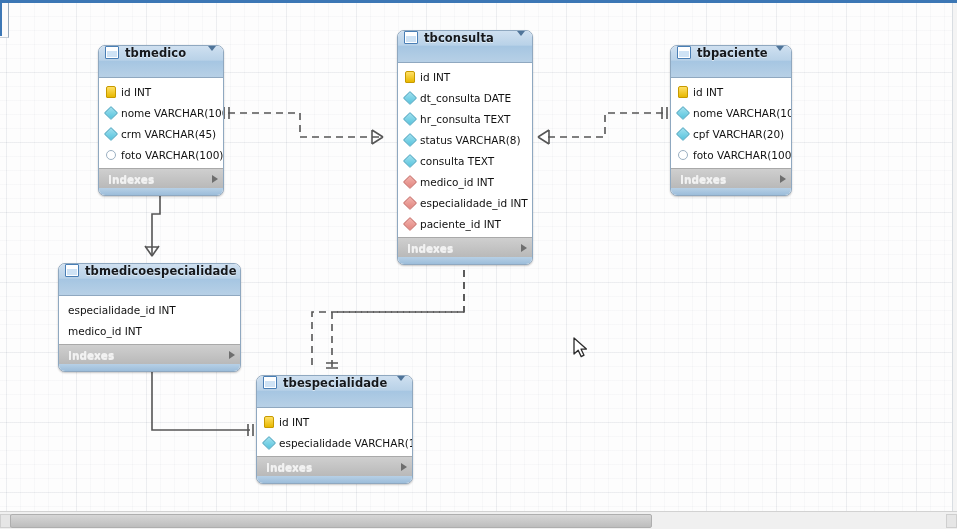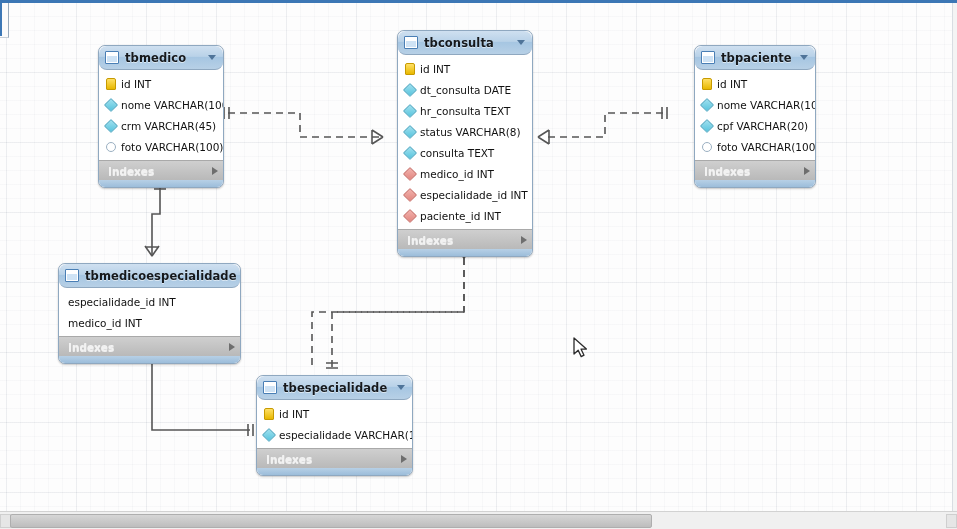--- a/index.html
+++ b/index.html
@@ -45,26 +45,25 @@
   .tbl{
     position:absolute;z-index:20;
     border:1px solid #8fa8c0;
     border-radius:7px;
     background:#ffffff;
     box-shadow:0 1px 2px rgba(0,0,0,.22);
     overflow:hidden;
     font-size:11px;
   }
   .tbl .hdr{
-    height:23px;display:flex;align-items:center;gap:6px;
-    padding:0 7px 0 6px;
+    height:23px;display:flex;align-items:flex-start;gap:6px;
+    padding:0 7px 8px 6px;
     background:linear-gradient(to bottom,#cfe0f0 0%,#b9d2e8 45%,#a6c6e2 50%,#b7d0e6 100%);
     border-bottom:1px solid #8fa8c0;
     position:relative;
-    border-radius:8px;
   }
   .tbl .hdr .tbl-icon{
     width:12px;height:11px;flex:0 0 auto;
     background:linear-gradient(to bottom,#ffffff 0 40%,#cfe3f5 40% 100%);
     border:1px solid #4a7fb5;border-radius:1px;
     box-shadow:inset 0 0 0 1px #fff;
   }
   .tbl .hdr .ttl{
     font-weight:bold;font-size:11.5px;color:#15181c;
     white-space:nowrap;letter-spacing:.1px;
@@ -238,21 +237,21 @@
             <span class="ic ic-fk"></span>
             <span>paciente_id INT</span>
           </div>
         </div>
         <div class="ftr">
           <span>Indexes</span>
           <span class="tri"></span>
         </div>
         <div class="strip"></div>
       </div>
-      <div class="tbl" style="left: 670px; top: 45px; width: 120px; margin-left: 24px;">
+      <div class="tbl" style="left: 670px; top: 45px; width: 120px;">
         <div class="hdr">
           <span class="tbl-icon"></span>
           <span class="ttl">tbpaciente</span>
           <span class="chev"></span>
         </div>
         <div class="cols">
           <div class="col">
             <span class="ic ic-key"></span>
             <span>id INT</span>
           </div>

